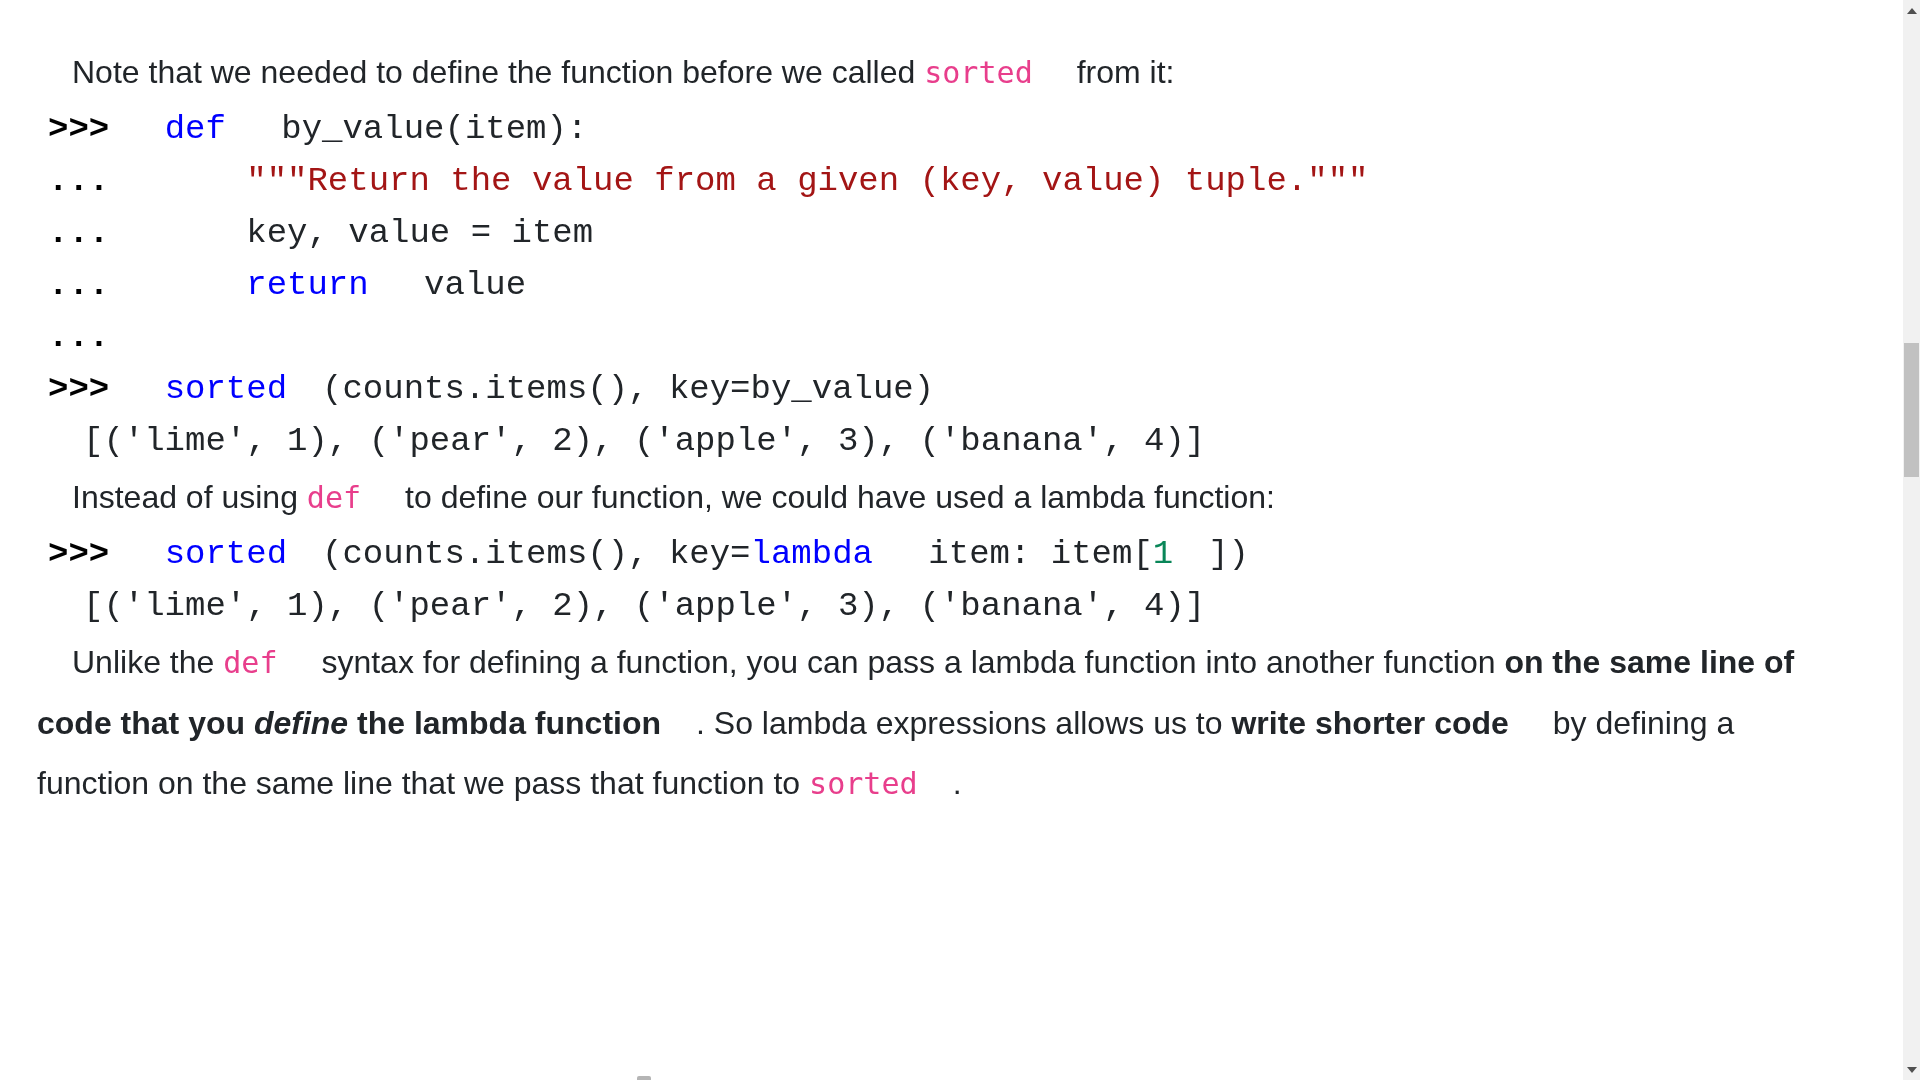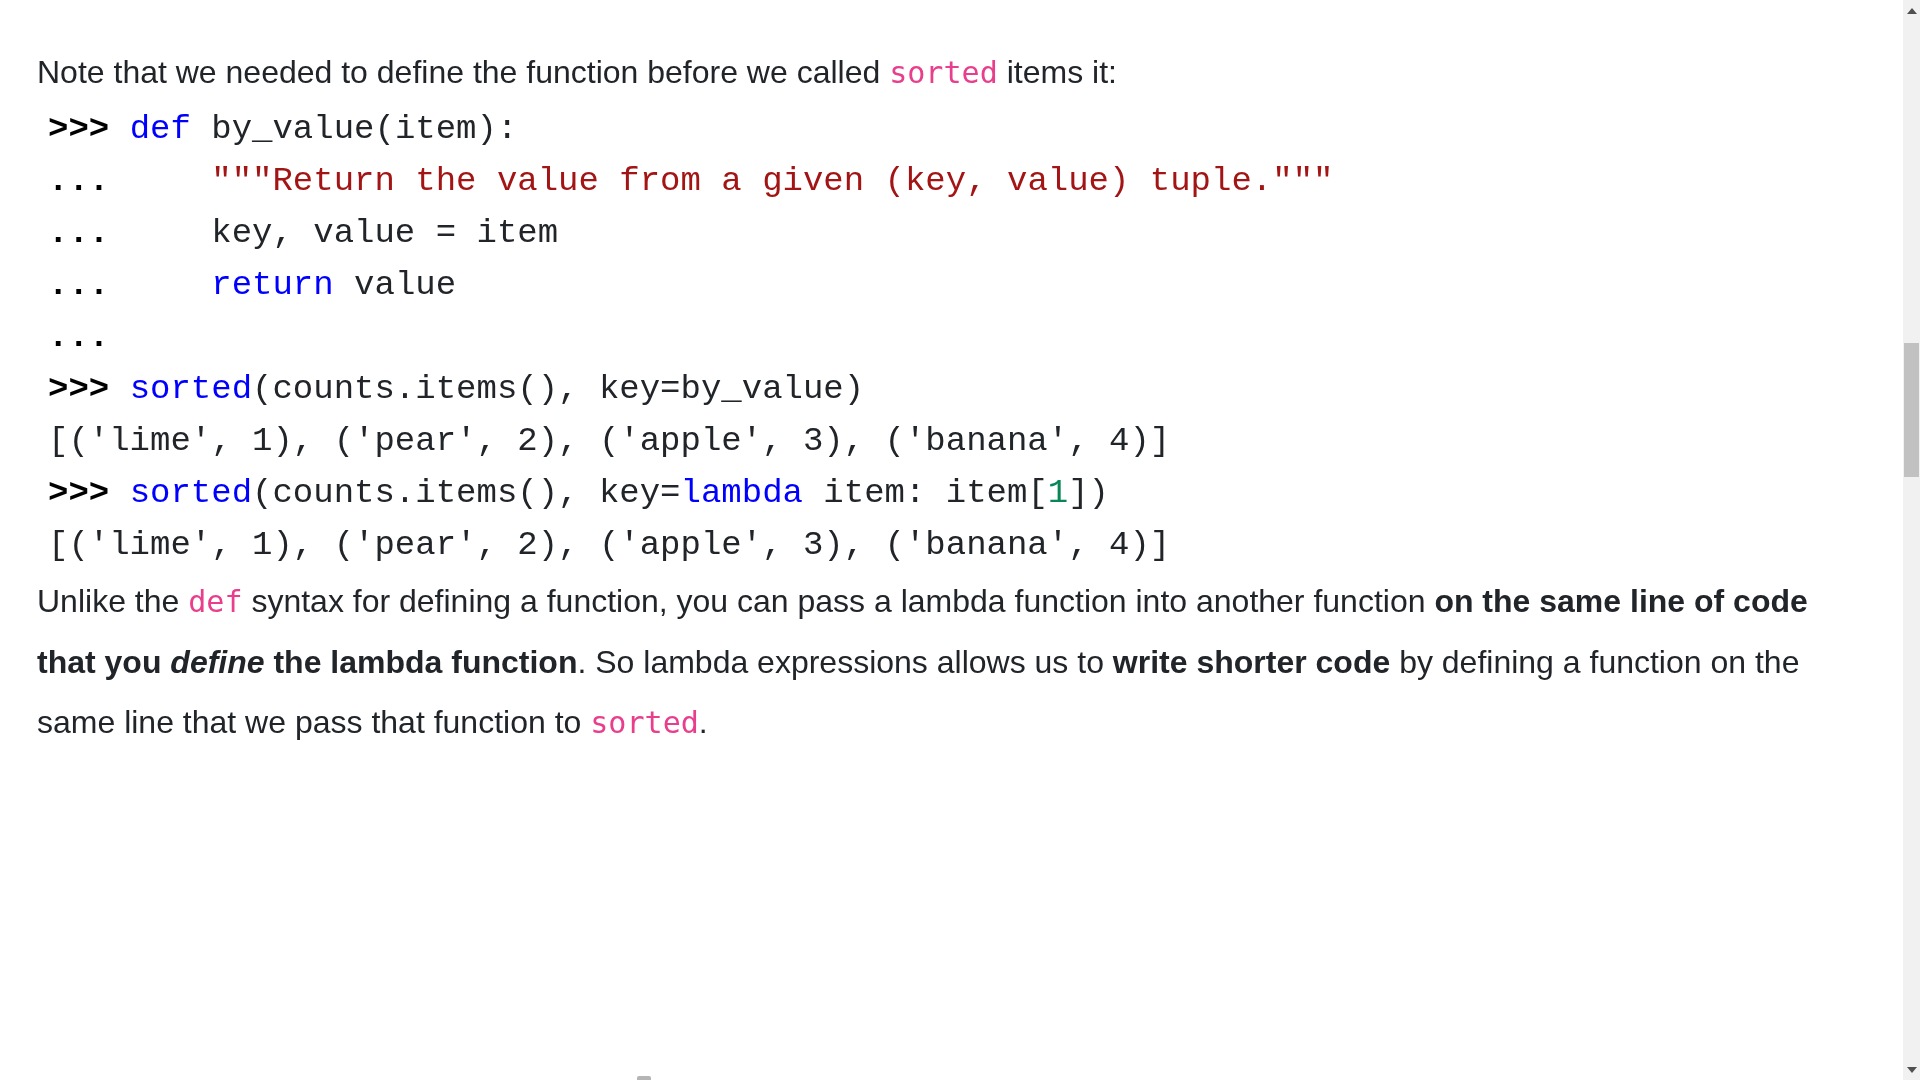--- a/index.html
+++ b/index.html
@@ -39,21 +39,21 @@
   }
   .code-block-1 { margin-top: 55px; }
   .code-block-2 { margin-top: 35px; }
   .code-line { white-space: pre; min-height: 52px; }
 
   
   .tok-prompt { color: #000000; font-weight: bold; }
   .tok-kw     { color: #0000ff; }
   .tok-str    { color: #a31515; }
   .tok-num    { color: #098658; }
-  .tok-plain  { color: #212529; }
+  .tok-plain  { color: #212529; margin-left: 35px; }
   .tok-code   { font-family: "DejaVu Sans Mono", monospace; color: #e83e8c; font-size: 0.94em; }
   .tok-bold   { font-weight: 700; }
   .tok-bi     { font-weight: 700; font-style: italic; }
 
   
   .scrollbar {
     position: absolute;
     top: 0; right: 0;
     width: 17px; height: 1080px;
     background: #f1f1f1;
@@ -94,24 +94,25 @@
     width: 14px; height: 4px;
     background: #b5b5b5;
     border-radius: 2px 2px 0 0;
   }
 </style>
 </head>
 <body>
 
 <div class="content">
 
-  <p class="para para-1"><span class="tok-plain">Note that we needed to define the function before we called </span><span class="tok-code">sorted</span><span class="tok-plain"> items it:</span></p>
+  <p class="para para-1"><span class="tok-plain">Note that we needed to define the function before we called </span><span class="tok-code">sorted</span><span class="tok-plain"> from it:</span></p>
 
   <pre class="code-block code-block-1"><div class="code-line"><span class="tok-prompt">&gt;&gt;&gt;</span><span class="tok-plain"> </span><span class="tok-kw">def</span><span class="tok-plain"> by_value(item):</span></div><div class="code-line"><span class="tok-prompt">...</span><span class="tok-plain">     </span><span class="tok-str">"""Return the value from a given (key, value) tuple."""</span></div><div class="code-line"><span class="tok-prompt">...</span><span class="tok-plain">     key, value = item</span></div><div class="code-line"><span class="tok-prompt">...</span><span class="tok-plain">     </span><span class="tok-kw">return</span><span class="tok-plain"> value</span></div><div class="code-line"><span class="tok-prompt">...</span></div><div class="code-line"><span class="tok-prompt">&gt;&gt;&gt;</span><span class="tok-plain"> </span><span class="tok-kw">sorted</span><span class="tok-plain">(counts.items(), key=by_value)</span></div><div class="code-line"><span class="tok-plain">[('lime', 1), ('pear', 2), ('apple', 3), ('banana', 4)]</span></div></pre>
 
+  <p class="para para-2"><span class="tok-plain">Instead of using </span><span class="tok-code">def</span><span class="tok-plain"> to define our function, we could have used a lambda function:</span></p>
 
   <pre class="code-block code-block-2"><div class="code-line"><span class="tok-prompt">&gt;&gt;&gt;</span><span class="tok-plain"> </span><span class="tok-kw">sorted</span><span class="tok-plain">(counts.items(), key=</span><span class="tok-kw">lambda</span><span class="tok-plain"> item: item[</span><span class="tok-num">1</span><span class="tok-plain">])</span></div><div class="code-line"><span class="tok-plain">[('lime', 1), ('pear', 2), ('apple', 3), ('banana', 4)]</span></div></pre>
 
   <p class="para para-3"><span class="tok-plain">Unlike the </span><span class="tok-code">def</span><span class="tok-plain"> syntax for defining a function, you can pass a lambda function into another function </span><span class="tok-bold">on the same line of code that you </span><span class="tok-bi">define</span><span class="tok-bold"> the lambda function</span><span class="tok-plain">. So lambda expressions allows us to </span><span class="tok-bold">write shorter code</span><span class="tok-plain"> by defining a function on the same line that we pass that function to </span><span class="tok-code">sorted</span><span class="tok-plain">.</span></p>
 
 </div>
 
 <div class="peek"></div>
 
 <div class="scrollbar">

